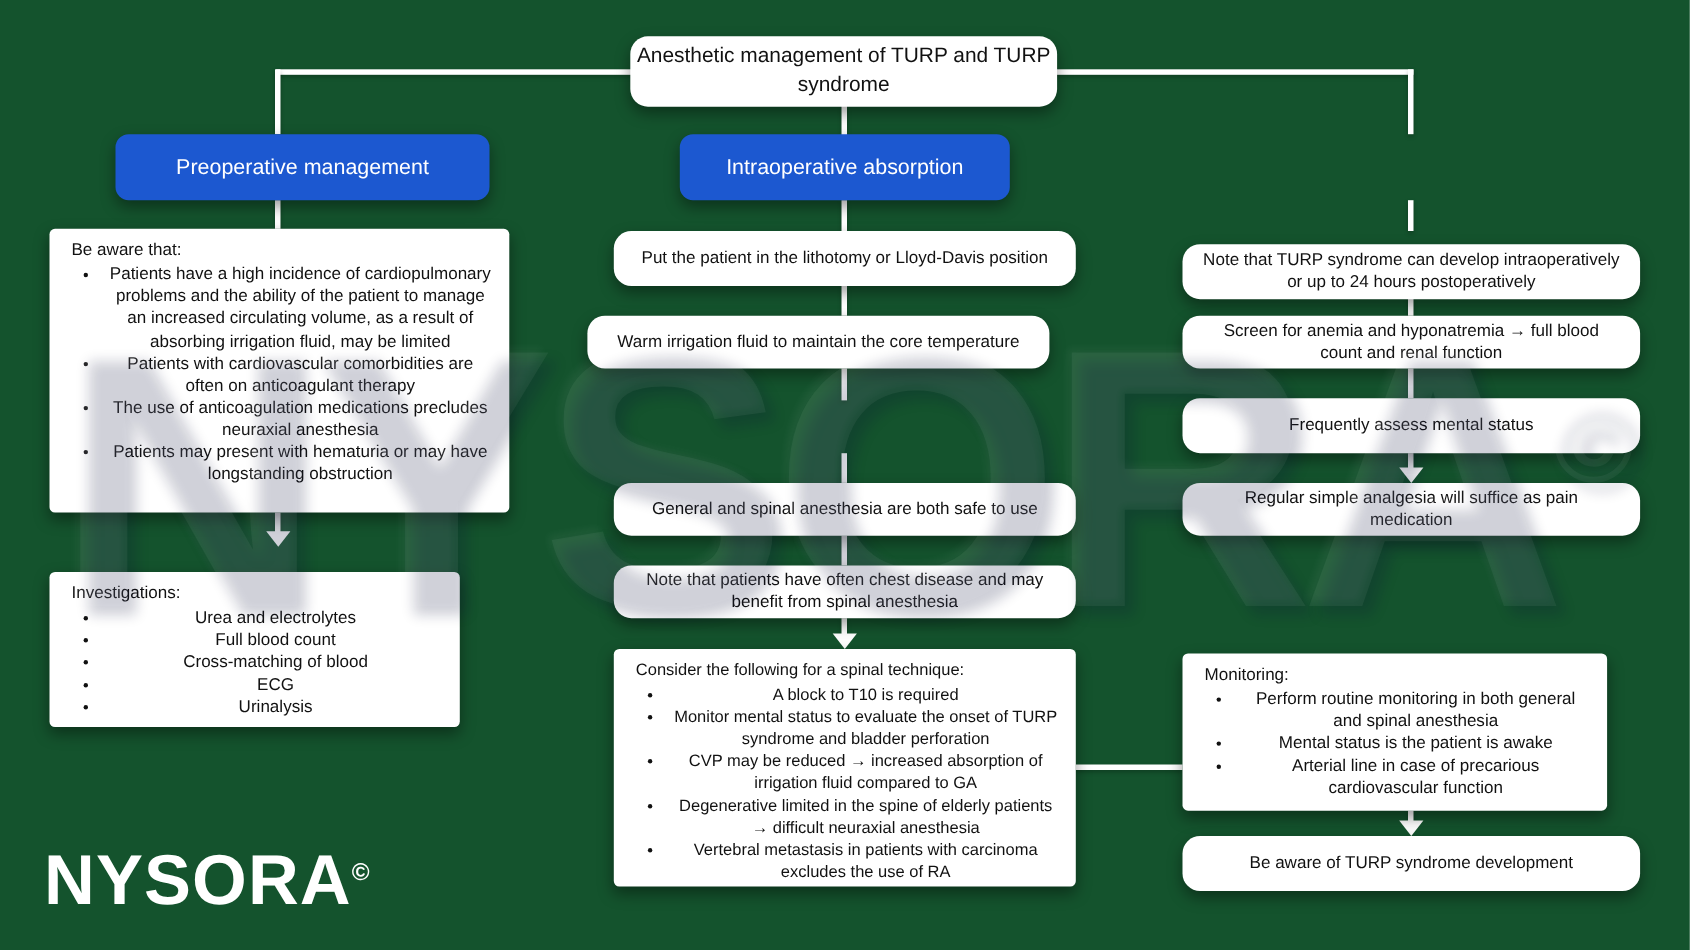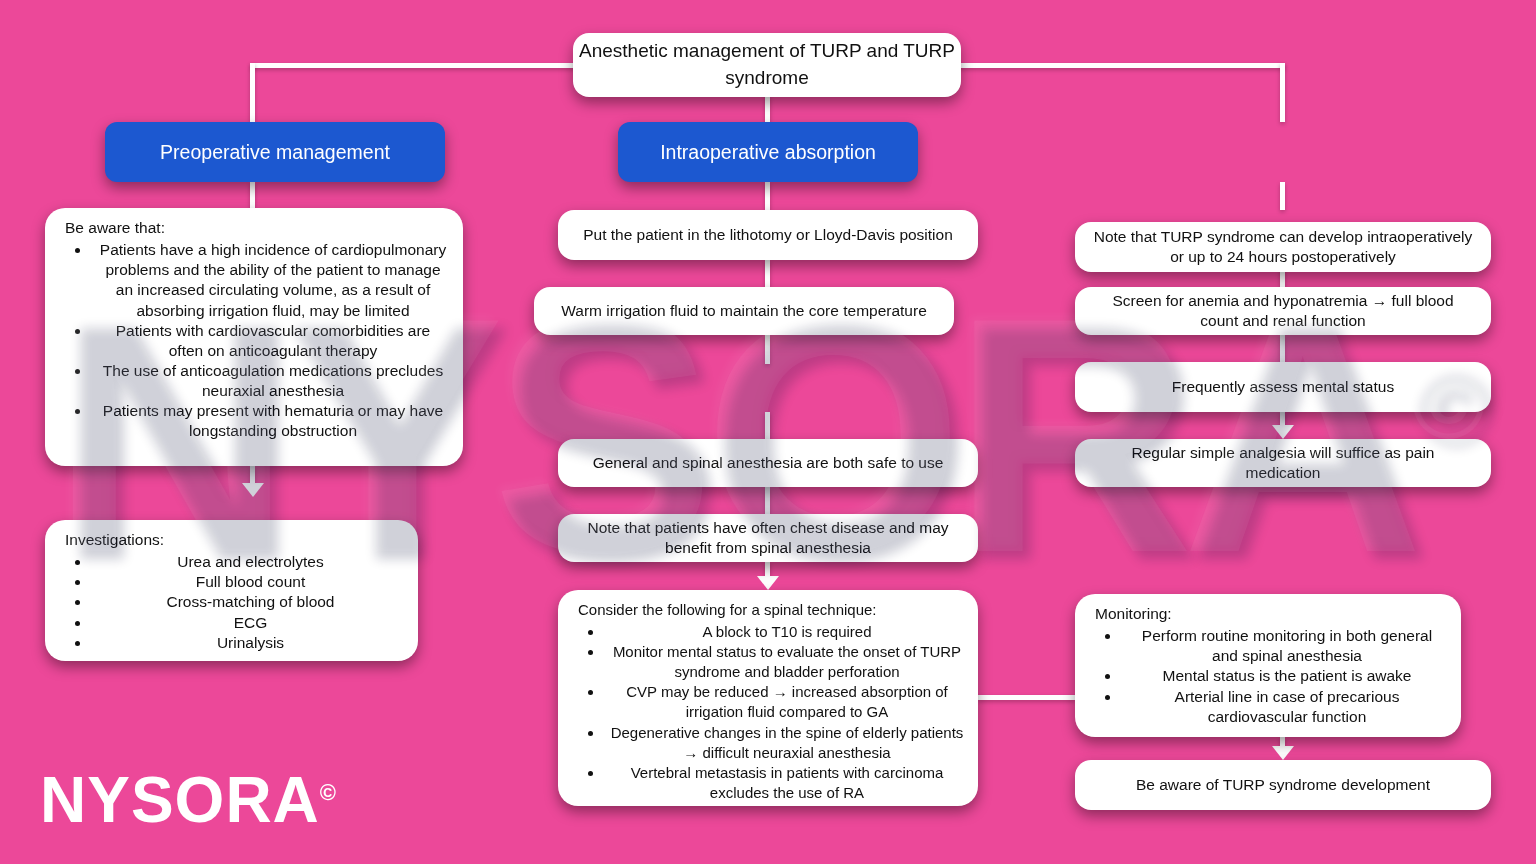--- a/index.html
+++ b/index.html
@@ -1,18 +1,18 @@
 <!DOCTYPE html>
 <html><head>
 <meta charset="utf-8">
 <style>
   html,body{margin:0;padding:0;}
   .canvas{
     position:relative;width:1536px;height:864px;overflow:hidden;
-    background:#ec4899;
+    background:#14532d;
     font-family:"Liberation Sans","DejaVu Sans",sans-serif;
   }
   
   .line{position:absolute;background:#ffffff;z-index:1;box-shadow:0 2px 4px rgba(0,0,0,.25);}
   .ahead{position:absolute;width:0;height:0;z-index:1;
     border-left:11px solid transparent;border-right:11px solid transparent;border-top:14px solid #ffffff;}
   .l-htop{left:251px;top:63px;width:1034px;height:5px}
   .l-vl{left:250px;top:63px;width:5px;height:59px}
   .l-vm{left:765px;top:95px;width:5px;height:28px}
   .l-vr{left:1280px;top:63px;width:5px;height:59px}
@@ -42,21 +42,21 @@
     font-size:15.5px;line-height:1.32;padding:4px 18px;box-sizing:border-box;}
   .title-box{left:573px;top:33px;width:388px;height:64px;font-size:19px;font-weight:500;
     display:flex;align-items:center;justify-content:center;text-align:center;line-height:1.4;}
   .hdr{position:absolute;z-index:2;background:#1c58d0;color:#ffffff;border-radius:12px;
     display:flex;align-items:center;justify-content:center;text-align:center;
     font-size:19.5px;font-weight:500;line-height:1.45;box-shadow:0 6px 14px rgba(0,0,0,.40);}
   .hdr-pre{left:105px;top:122px;width:340px;height:60px}
   .hdr-intra{left:618px;top:122px;width:300px;height:60px}
   .hdr-post{left:1133px;top:122px;width:300px;height:60px}
 
-  .list-box{border-radius:20px;padding:10px 14px 10px 20px;box-sizing:border-box;
+  .list-box{border-radius:5px;padding:10px 14px 10px 20px;box-sizing:border-box;
     font-size:15.5px;line-height:1.3;text-align:left;}
   .list-box ul{margin:2px 0 0 0;padding-left:26px;list-style:disc;text-align:center;}
   .list-box li{padding-left:6px;margin:0;}
   .box-heading{font-weight:400;}
 
   .box-aware{left:45px;top:208px;width:418px;height:258px}
   .box-invest{left:45px;top:520px;width:373px;height:141px}
 
   .box-m1{left:558px;top:210px;width:420px;height:50px}
   .box-m2{left:534px;top:287px;width:420px;height:48px}
@@ -147,21 +147,21 @@
   <div class="box stmt box-m2">Warm irrigation fluid to maintain the core temperature</div>
   <div class="box stmt box-m4">General and spinal anesthesia are both safe to use</div>
   <div class="box stmt box-m5">Note that patients have often chest disease and may benefit from spinal anesthesia</div>
 
   <div class="box list-box box-spinal">
     <div class="box-heading">Consider the following for a spinal technique:</div>
     <ul>
       <li>A block to T10 is required</li>
       <li>Monitor mental status to evaluate the onset of TURP syndrome and  bladder perforation</li>
       <li>CVP may be reduced → increased absorption of irrigation fluid compared to GA</li>
-      <li>Degenerative changes in the spine of elderly patients → difficult neuraxial anesthesia</li>
+      <li>Degenerative limited in the spine of elderly patients → difficult neuraxial anesthesia</li>
       <li>Vertebral metastasis in patients with carcinoma excludes the use of RA</li>
     </ul>
   </div>
 
   <div class="box stmt box-r1">Note that TURP syndrome can develop intraoperatively or up to 24 hours postoperatively</div>
   <div class="box stmt box-r2">Screen for anemia and hyponatremia → full blood count and renal function</div>
   <div class="box stmt box-r3">Frequently assess mental status</div>
   <div class="box stmt box-r4">Regular simple analgesia will suffice as pain medication</div>
 
   <div class="box list-box box-monitor">

